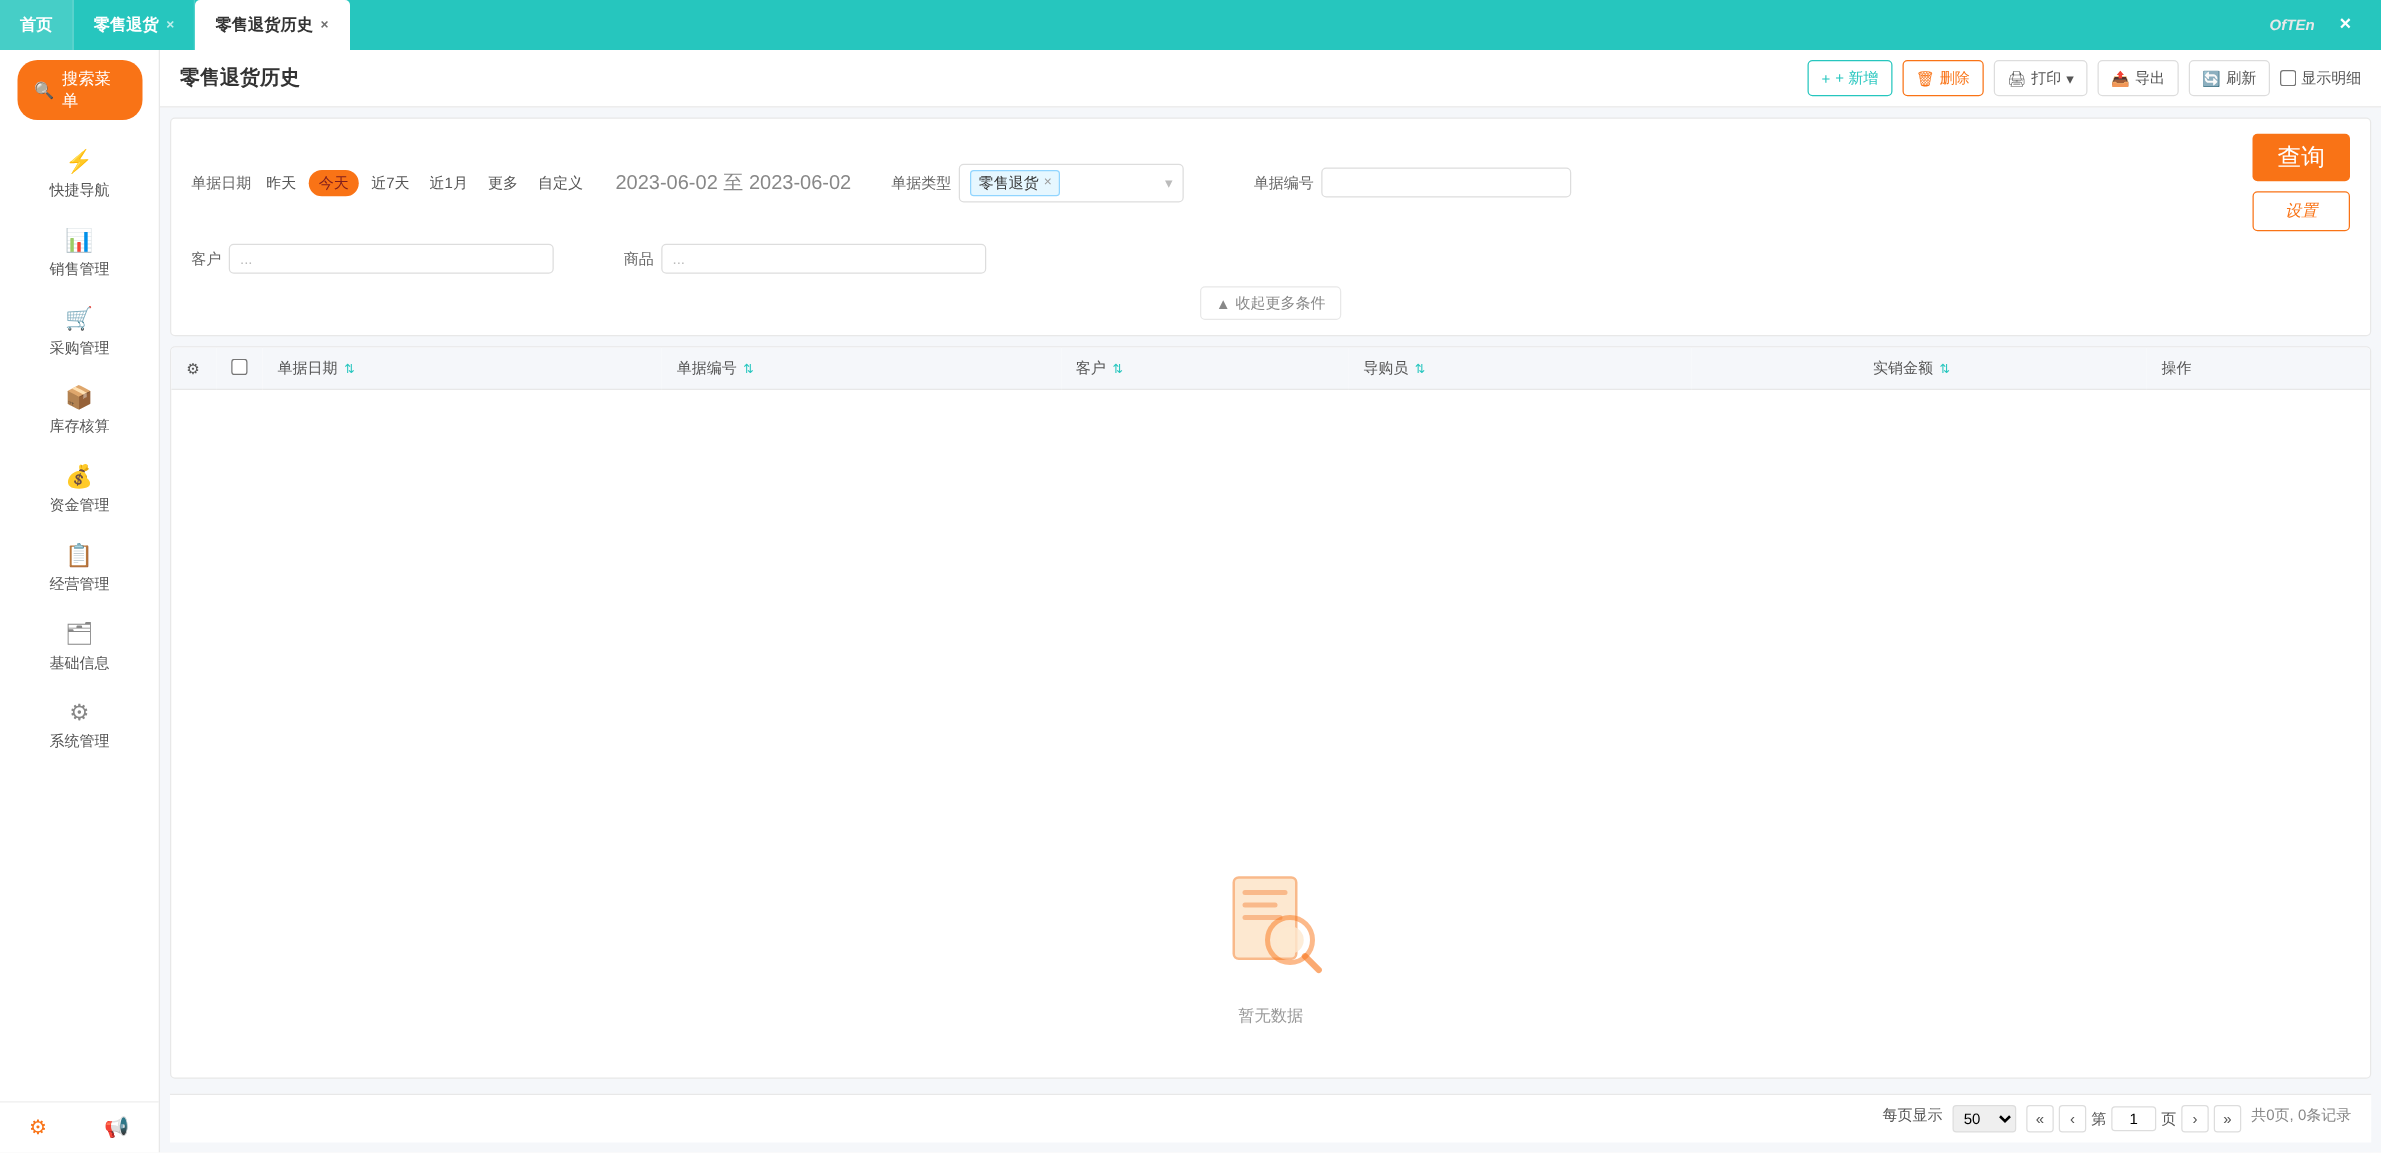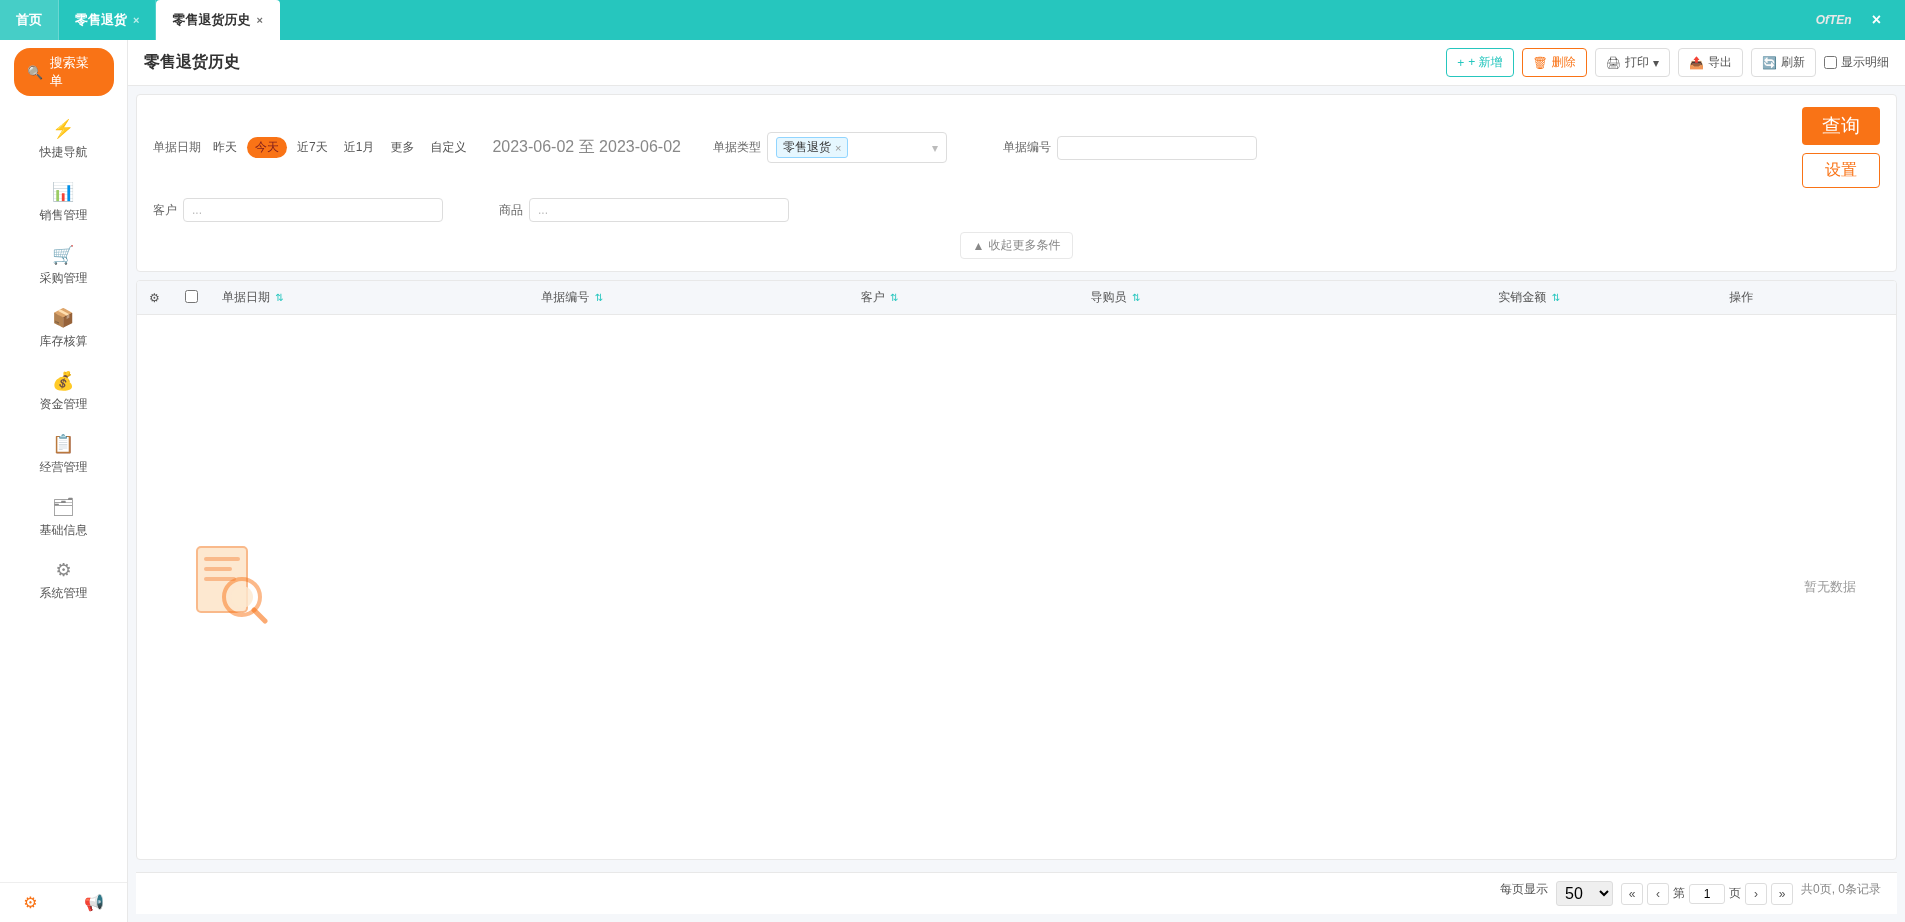--- a/index.html
+++ b/index.html
@@ -104,55 +104,55 @@
     }
     .filter-actions-row { display: flex; justify-content: center; margin-top: 4px; }
 
     
     .query-btn {
       background: #f97316; color: #fff; border: none; border-radius: 4px;
       padding: 6px 20px; cursor: pointer; font-size: 19px;
     }
     .setup-btn {
       background: #fff; color: #f97316; border: 1px solid #f97316; border-radius: 4px;
-      padding: 6px 20px; cursor: pointer; font-size: 16px; margin-top: 4px;
+      padding: 6px 20px; cursor: pointer; font-size: 13px; margin-top: 4px; font-style: italic;
     }
     .right-btns { display: flex; flex-direction: column; gap: 4px; }
 
     
     .table-area {
       flex: 1; background: #fff; margin: 0 8px 0 8px; border-radius: 4px;
       border: 1px solid #e8e8e8; overflow: hidden; display: flex; flex-direction: column;
     }
     .data-table { width: 100%; border-collapse: collapse; }
     .data-table th {
       background: #f5f7fa; padding: 8px 12px; text-align: left;
       font-size: 12px; color: #555; font-weight: normal; border-bottom: 1px solid #e8e8e8;
       white-space: nowrap;
     }
     .data-table th .sort-icon { color: #26c6be; font-size: 10px; margin-left: 2px; cursor: pointer; }
     .settings-col { width: 36px; text-align: center; }
     .checkbox-col { width: 36px; text-align: center; }
 
     
     .empty-state {
-      flex: 1; display: flex; flex-direction: row; align-items: center;
-      justify-content: space-between; gap: 12px; padding: 40px;
+      flex: 1; display: flex; flex-direction: column; align-items: center;
+      justify-content: flex-end; gap: 12px; padding: 40px;
     }
     .empty-svg { width: 100px; height: 100px; }
     .empty-text { color: #999; font-size: 13px; }
 
     
     .pagination-bar {
       display: flex; justify-content: flex-end;
       padding: 8px 16px; background: #fff; border-top: 1px solid #e8e8e8;
       margin: 12px 8px 8px 8px; gap: 8px; font-size: 12px; color: #555;
     }
     .page-size-select {
-      border: 1px solid #ddd; border-radius: 3px; padding: 2px 4px; font-size: 16px; cursor: pointer;
+      border: 1px solid #ddd; border-radius: 3px; padding: 2px 4px; font-size: 12px; cursor: pointer;
     }
     .page-nav { display: flex; align-items: center; gap: 4px; }
     .page-nav-btn {
       width: 22px; height: 22px; border: 1px solid #ddd; border-radius: 3px;
       cursor: pointer; display: flex; align-items: center; justify-content: center;
       background: #fff; font-size: 12px; color: #555;
     }
     .page-input {
       width: 36px; border: 1px solid #ddd; border-radius: 3px;
       text-align: center; padding: 2px 4px; font-size: 12px;

